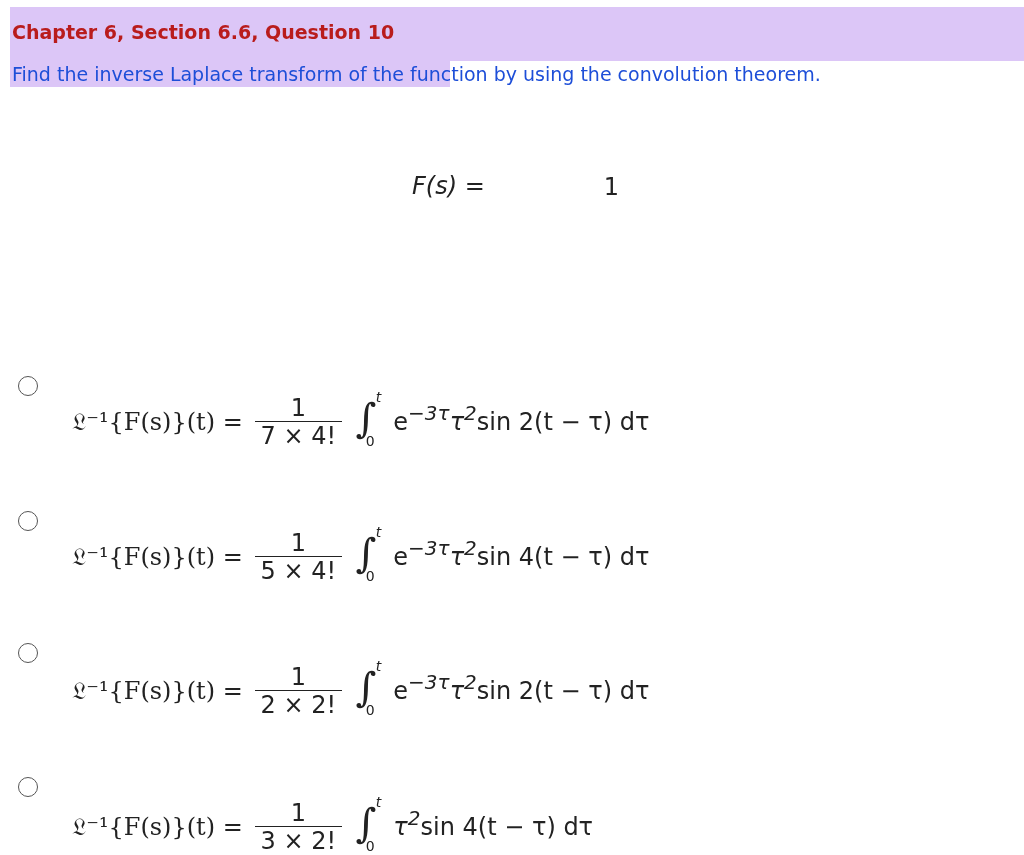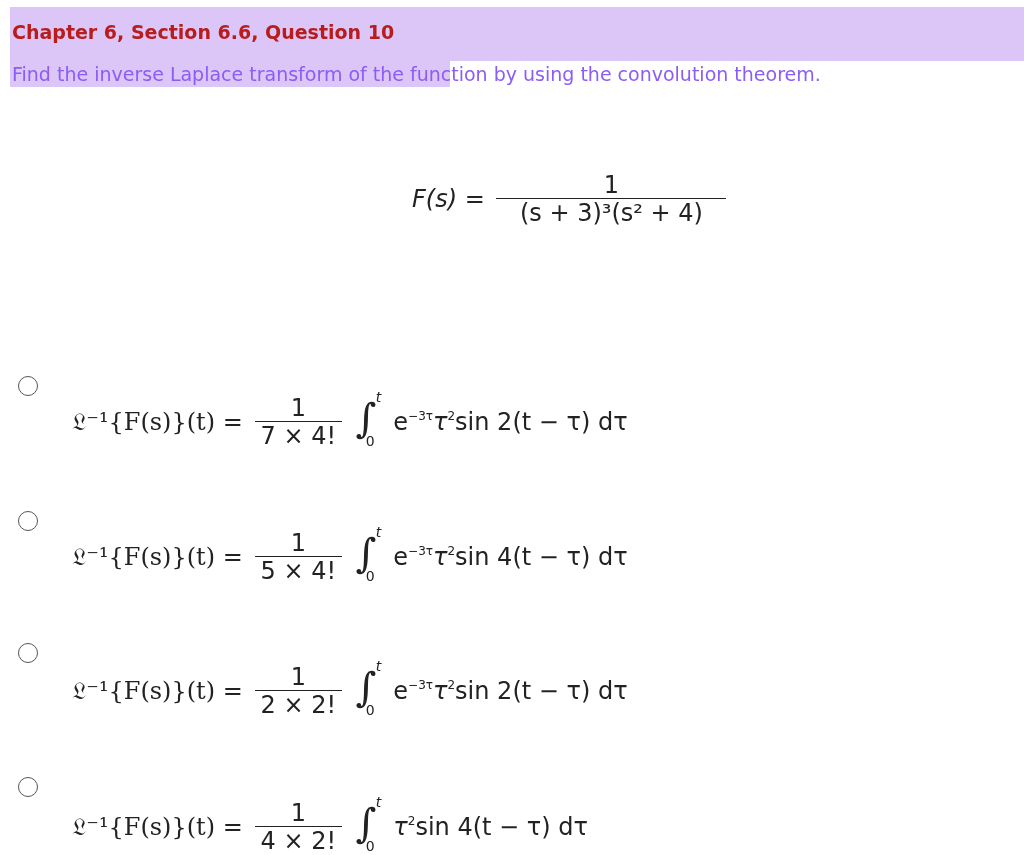--- a/index.html
+++ b/index.html
@@ -1,48 +1,47 @@
 <!DOCTYPE html>
 <html><head>
   <meta charset="utf-8">
   <style>
     html, body { margin: 0; padding: 0; background: #ffffff; }
     body { width: 1024px; height: 855px; position: relative; overflow: hidden; font-family: "DejaVu Sans", sans-serif; color: #111; }
     .title-bar { position: absolute; left: 10px; top: 7px; width: 1014px; height: 54px; background: #dcc6f7; }
     .title { position: absolute; left: 12px; top: 9px; font-family: "DejaVu Sans", sans-serif; font-weight: bold; font-size: 19px; color: #b91c1c; margin-top: 12px; }
     .instr-hl { position: absolute; left: 10px; top: 61px; width: 440px; height: 26px; background: #dcc6f7; }
-    .instr { position: absolute; left: 12px; top: 63px; font-size: 19px; color: #8b5cf6; white-space: nowrap; }
+    .instr { position: absolute; left: 12px; top: 63px; font-size: 19px; color: #1d4ed8; white-space: nowrap; }
 
     .math { font-family: "DejaVu Sans", sans-serif; font-size: 24px; color: #222; white-space: nowrap; position: absolute; }
     .it { font-style: italic; }
     .frac { display: inline-block; vertical-align: middle; text-align: center; margin: 0 4px; }
     .frac .num { display: block; padding: 0 6px; line-height: 26px; }
     .frac .den { display: block; border-top: 1.5px solid #222; padding: 0 6px; line-height: 28px; }
-    sup { font-size: 12px; vertical-align: 10px; }
+    sup { font-size: 20px; vertical-align: 10px; font-style: italic; }
     .int { display: inline-block; position: relative; width: 28px; height: 44px; vertical-align: middle; margin-right: 4px; }
     .int .sign { position: absolute; left: 2px; top: -6px; font-size: 40px; font-style: italic; font-family: "DejaVu Serif", serif; }
     .int .up { position: absolute; left: 22px; top: -12px; font-size: 14px; font-style: italic; }
     .int .lo { position: absolute; left: 12px; top: 32px; font-size: 14px; }
     .calL { font-family: "DejaVu Serif", serif; }
 
     .radio { position: absolute; left: 18px; width: 20px; height: 20px; border: 1.5px solid #555; border-radius: 50%; box-sizing: border-box; background: #fff; cursor: pointer; }
   </style>
 </head>
 <body>
 
 <div class="title-bar"></div>
 <div class="title">Chapter 6, Section 6.6, Question 10</div>
 <div class="instr-hl"></div>
 <div class="instr">Find the inverse Laplace transform of the function by using the convolution theorem.</div>
 
 <div class="math" style="left:412px; top:172px;">
   <span class="it">F(s) =</span>
   <span class="frac" style="min-width:230px;">
     <span class="num">1</span>
-    <span class="den">(s + 3)³(s² + 4)</span>
   </span>
 </div>
 
 <div class="radio" style="top:376px;"></div>
 <div class="math" style="left:72px; top:395px;">
   <span class="calL">𝔏⁻¹{F(s)}(t) =</span>
   <span class="frac">
     <span class="num">1</span>
     <span class="den">7 × 4!</span>
   </span>
@@ -70,17 +69,17 @@
   </span>
   <span class="int"><span class="sign">∫</span><span class="up">t</span><span class="lo">0</span></span>
   <span>e</span><sup>−3τ</sup><span class="it">τ</span><sup>2</sup><span>sin 2(t − τ) dτ</span>
 </div>
 
 <div class="radio" style="top:777px;"></div>
 <div class="math" style="left:72px; top:800px;">
   <span class="calL">𝔏⁻¹{F(s)}(t) =</span>
   <span class="frac">
     <span class="num">1</span>
-    <span class="den">4 × 2!</span>
+    <span class="den">3 × 2!</span>
   </span>
   <span class="int"><span class="sign">∫</span><span class="up">t</span><span class="lo">0</span></span>
   <span class="it">τ</span><sup>2</sup><span>sin 4(t − τ) dτ</span>
 </div>
 
 </body></html>

